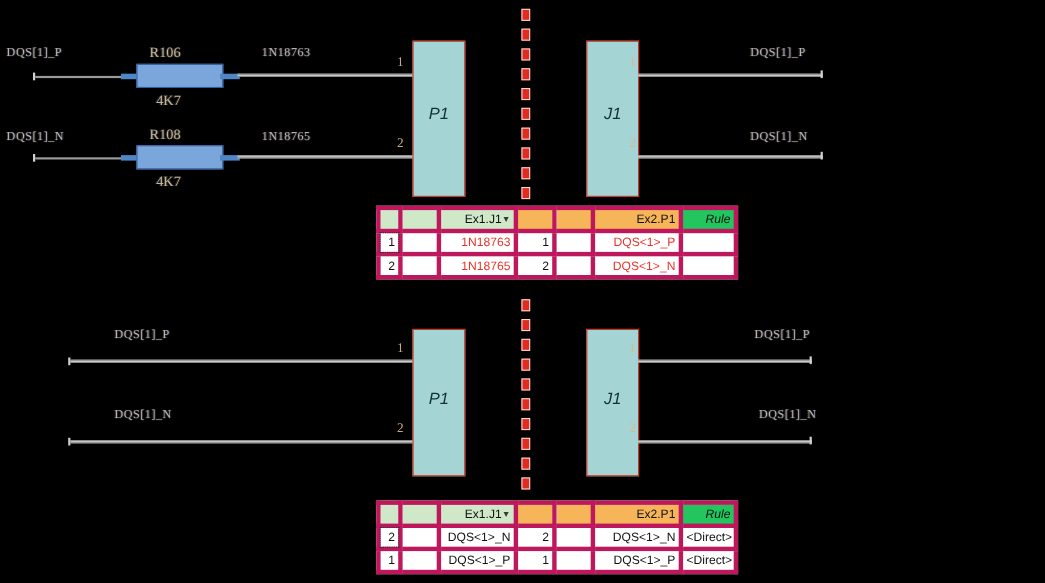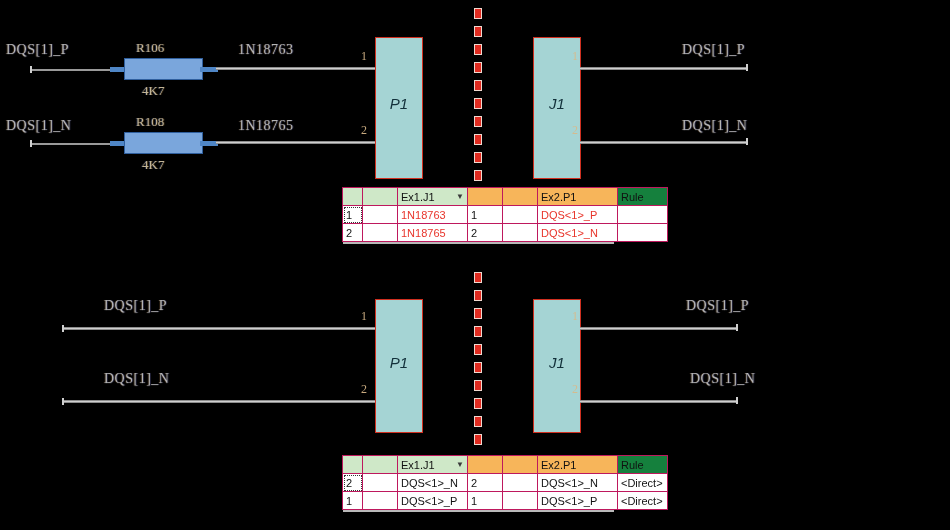--- a/index.html
+++ b/index.html
@@ -21,21 +21,21 @@
     left: 0; top: 0;
     width: 950px;
     height: 530px;
     background: #000000;
   }
 
   
   .netlabel {
     position: absolute;
     font-family: "Liberation Serif", serif;
-    font-size: 14px;
+    font-size: 11px;
     letter-spacing: 0.5px;
     color: #cfcfcf;
     white-space: nowrap;
     text-shadow:
       1px 0 0 #2a2a44,
      -1px 0 0 #3a2a18,
       0 1px 0 #1d1d1d;
     opacity: .88;
   }
 
@@ -132,33 +132,33 @@
   .xtable {
     position: absolute;
     border-collapse: collapse;
     font-family: "Liberation Sans", sans-serif;
     font-size: 11px;
     background: #ffffff;
     border: 1px solid #8a8a8a;
     table-layout: fixed;
   }
   .xtable td, .xtable th {
-    border: 1px solid #be185d;
+    border: 4px solid #be185d;
     padding: 1px 3px;
     height: 15px;
-    text-align: left;
+    text-align: right;
     font-weight: normal;
     overflow: hidden;
     white-space: nowrap;
   }
   .xtable thead th { font-weight: normal; }
   .hdr-green  { background: #cfe8c8; color: #111111; }
   .hdr-orange { background: #f5b martin; }
   .hdr-orange { background: #f7b55a; color: #111111; }
-  .hdr-plain  { background: #15803d; color: #111111; }
+  .hdr-plain  { background: #22c55e; color: #111111; font-style: italic; }
 
   .c-red   { color: #e8352b; }
   .c-dark  { color: #111111; }
   .idx     { color: #111111; background: #ffffff; }
   .idx-sel { outline: 1px dotted #333333; outline-offset: -2px; }
   .sorticon { float: right; color: #3a3a3a; font-size: 8px; line-height: 12px; }
 
   .tbl-shadow {
     position: absolute;
     background: #b9b9b9;

